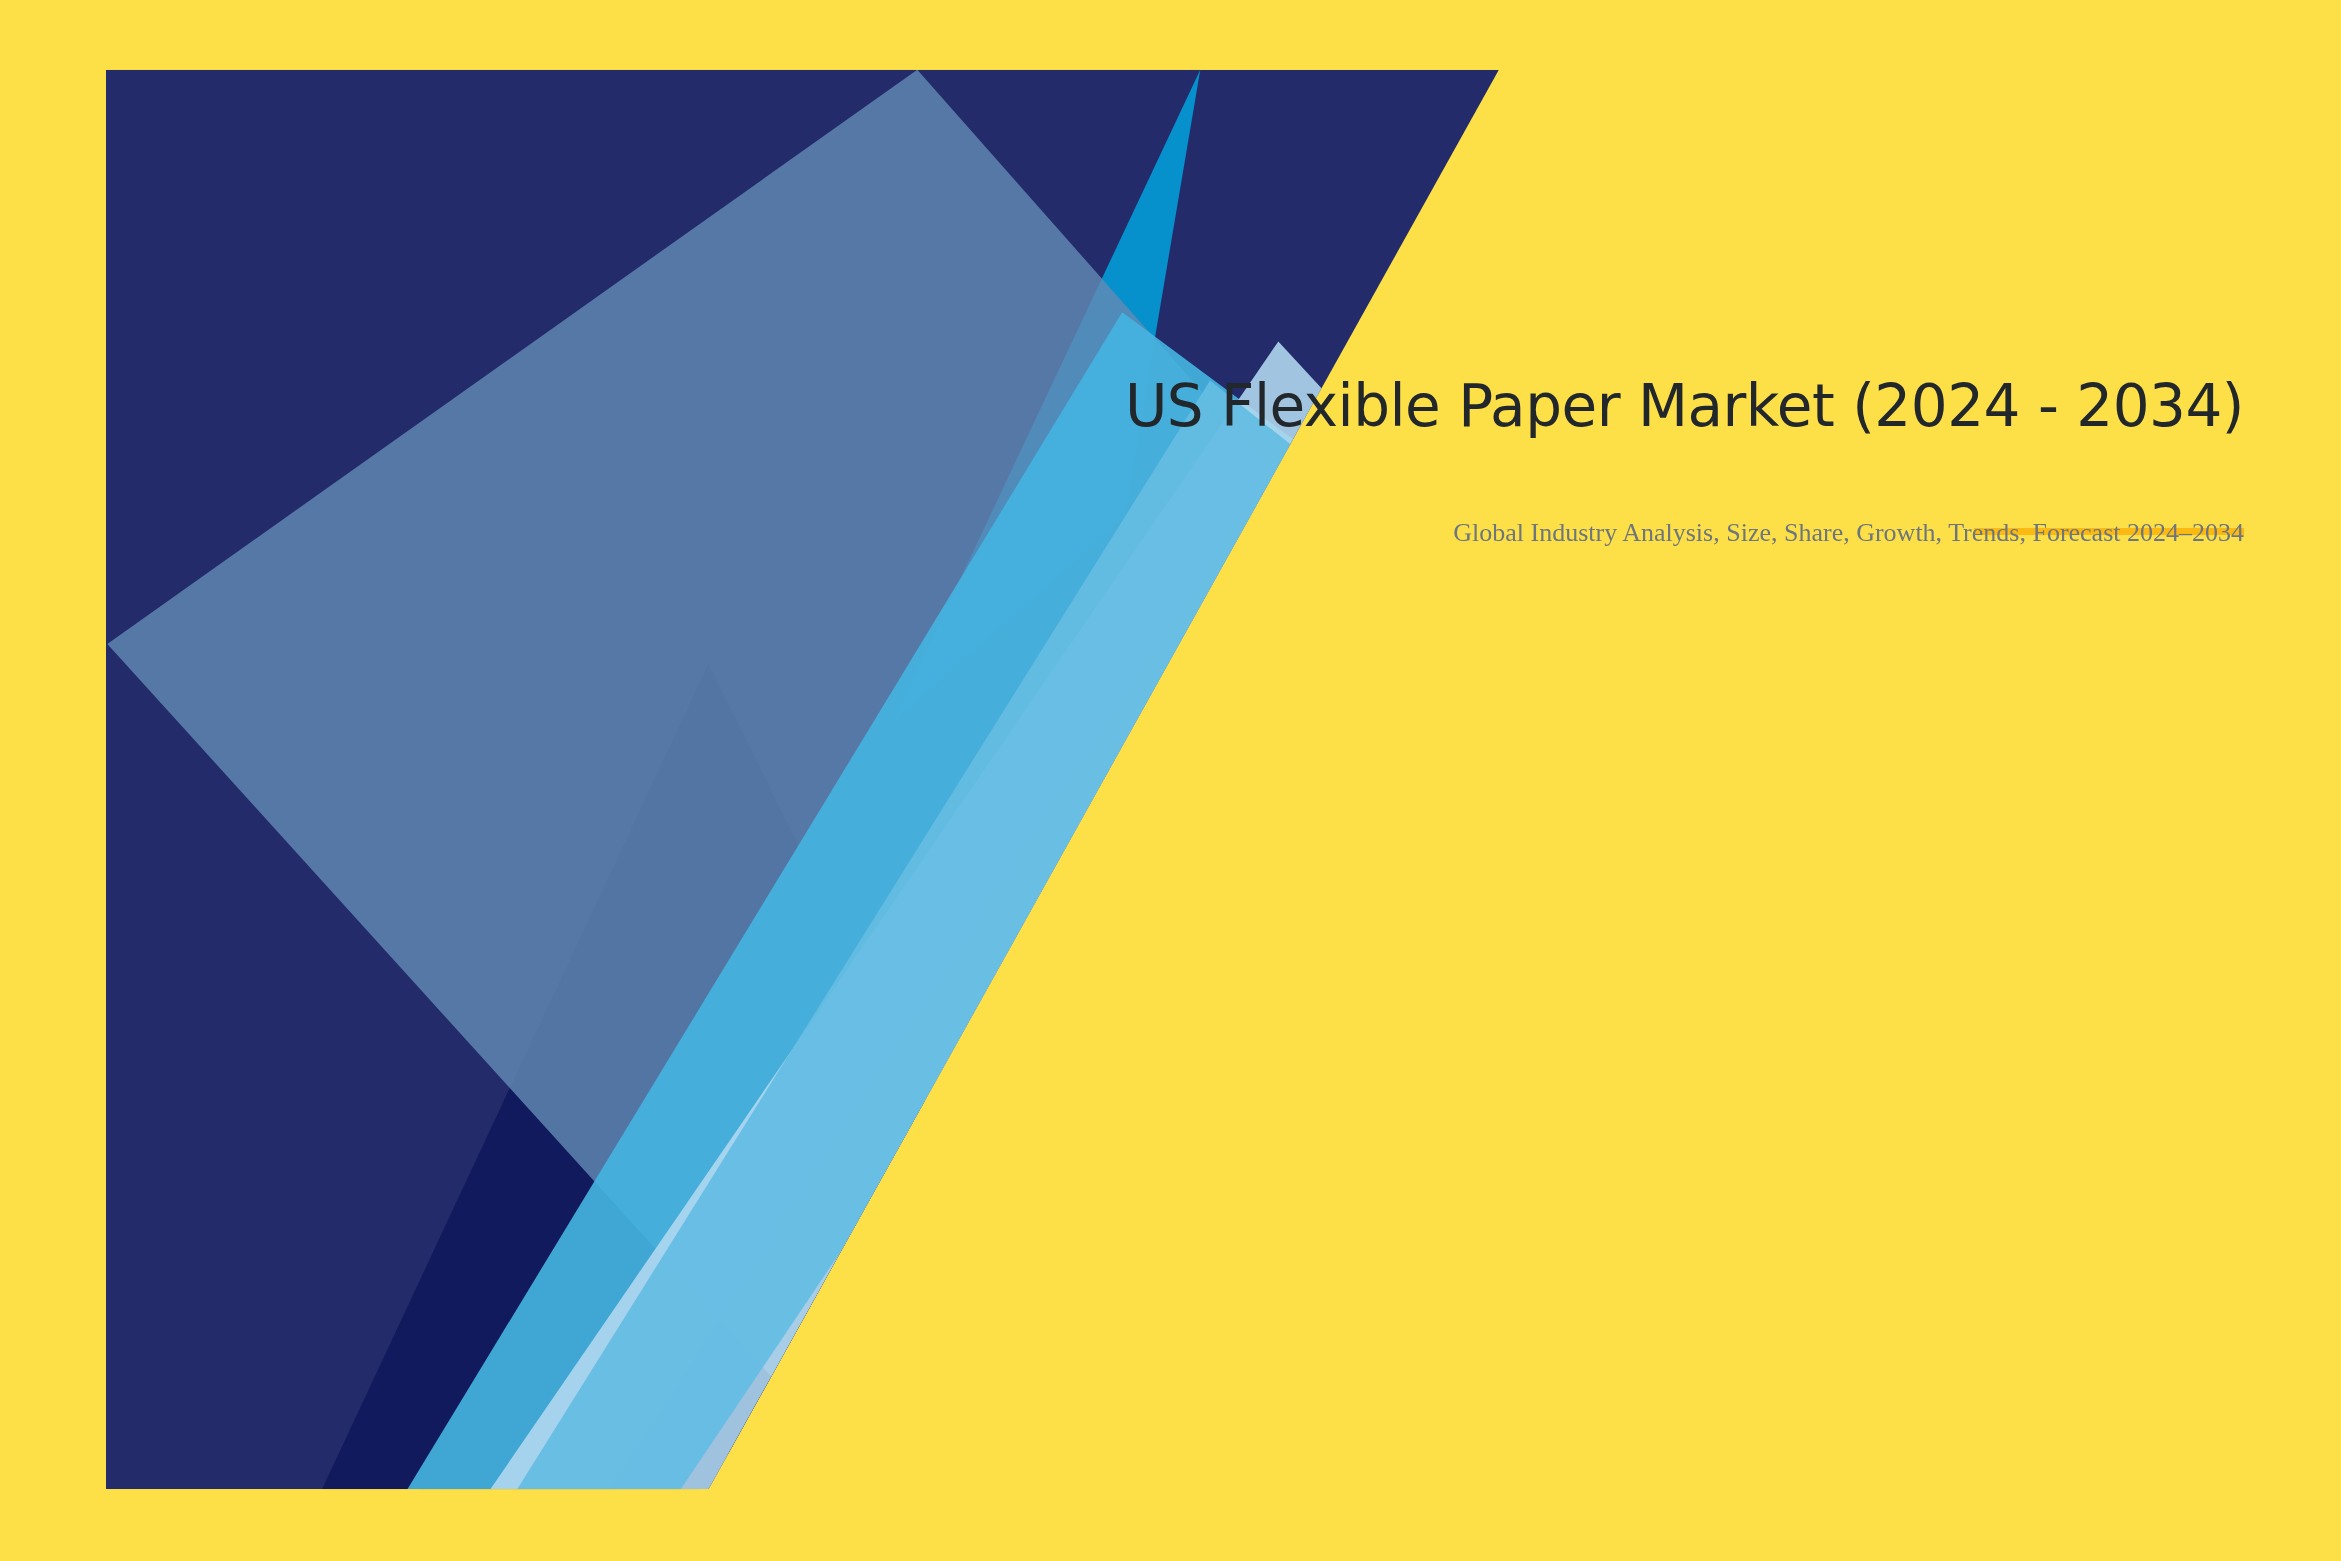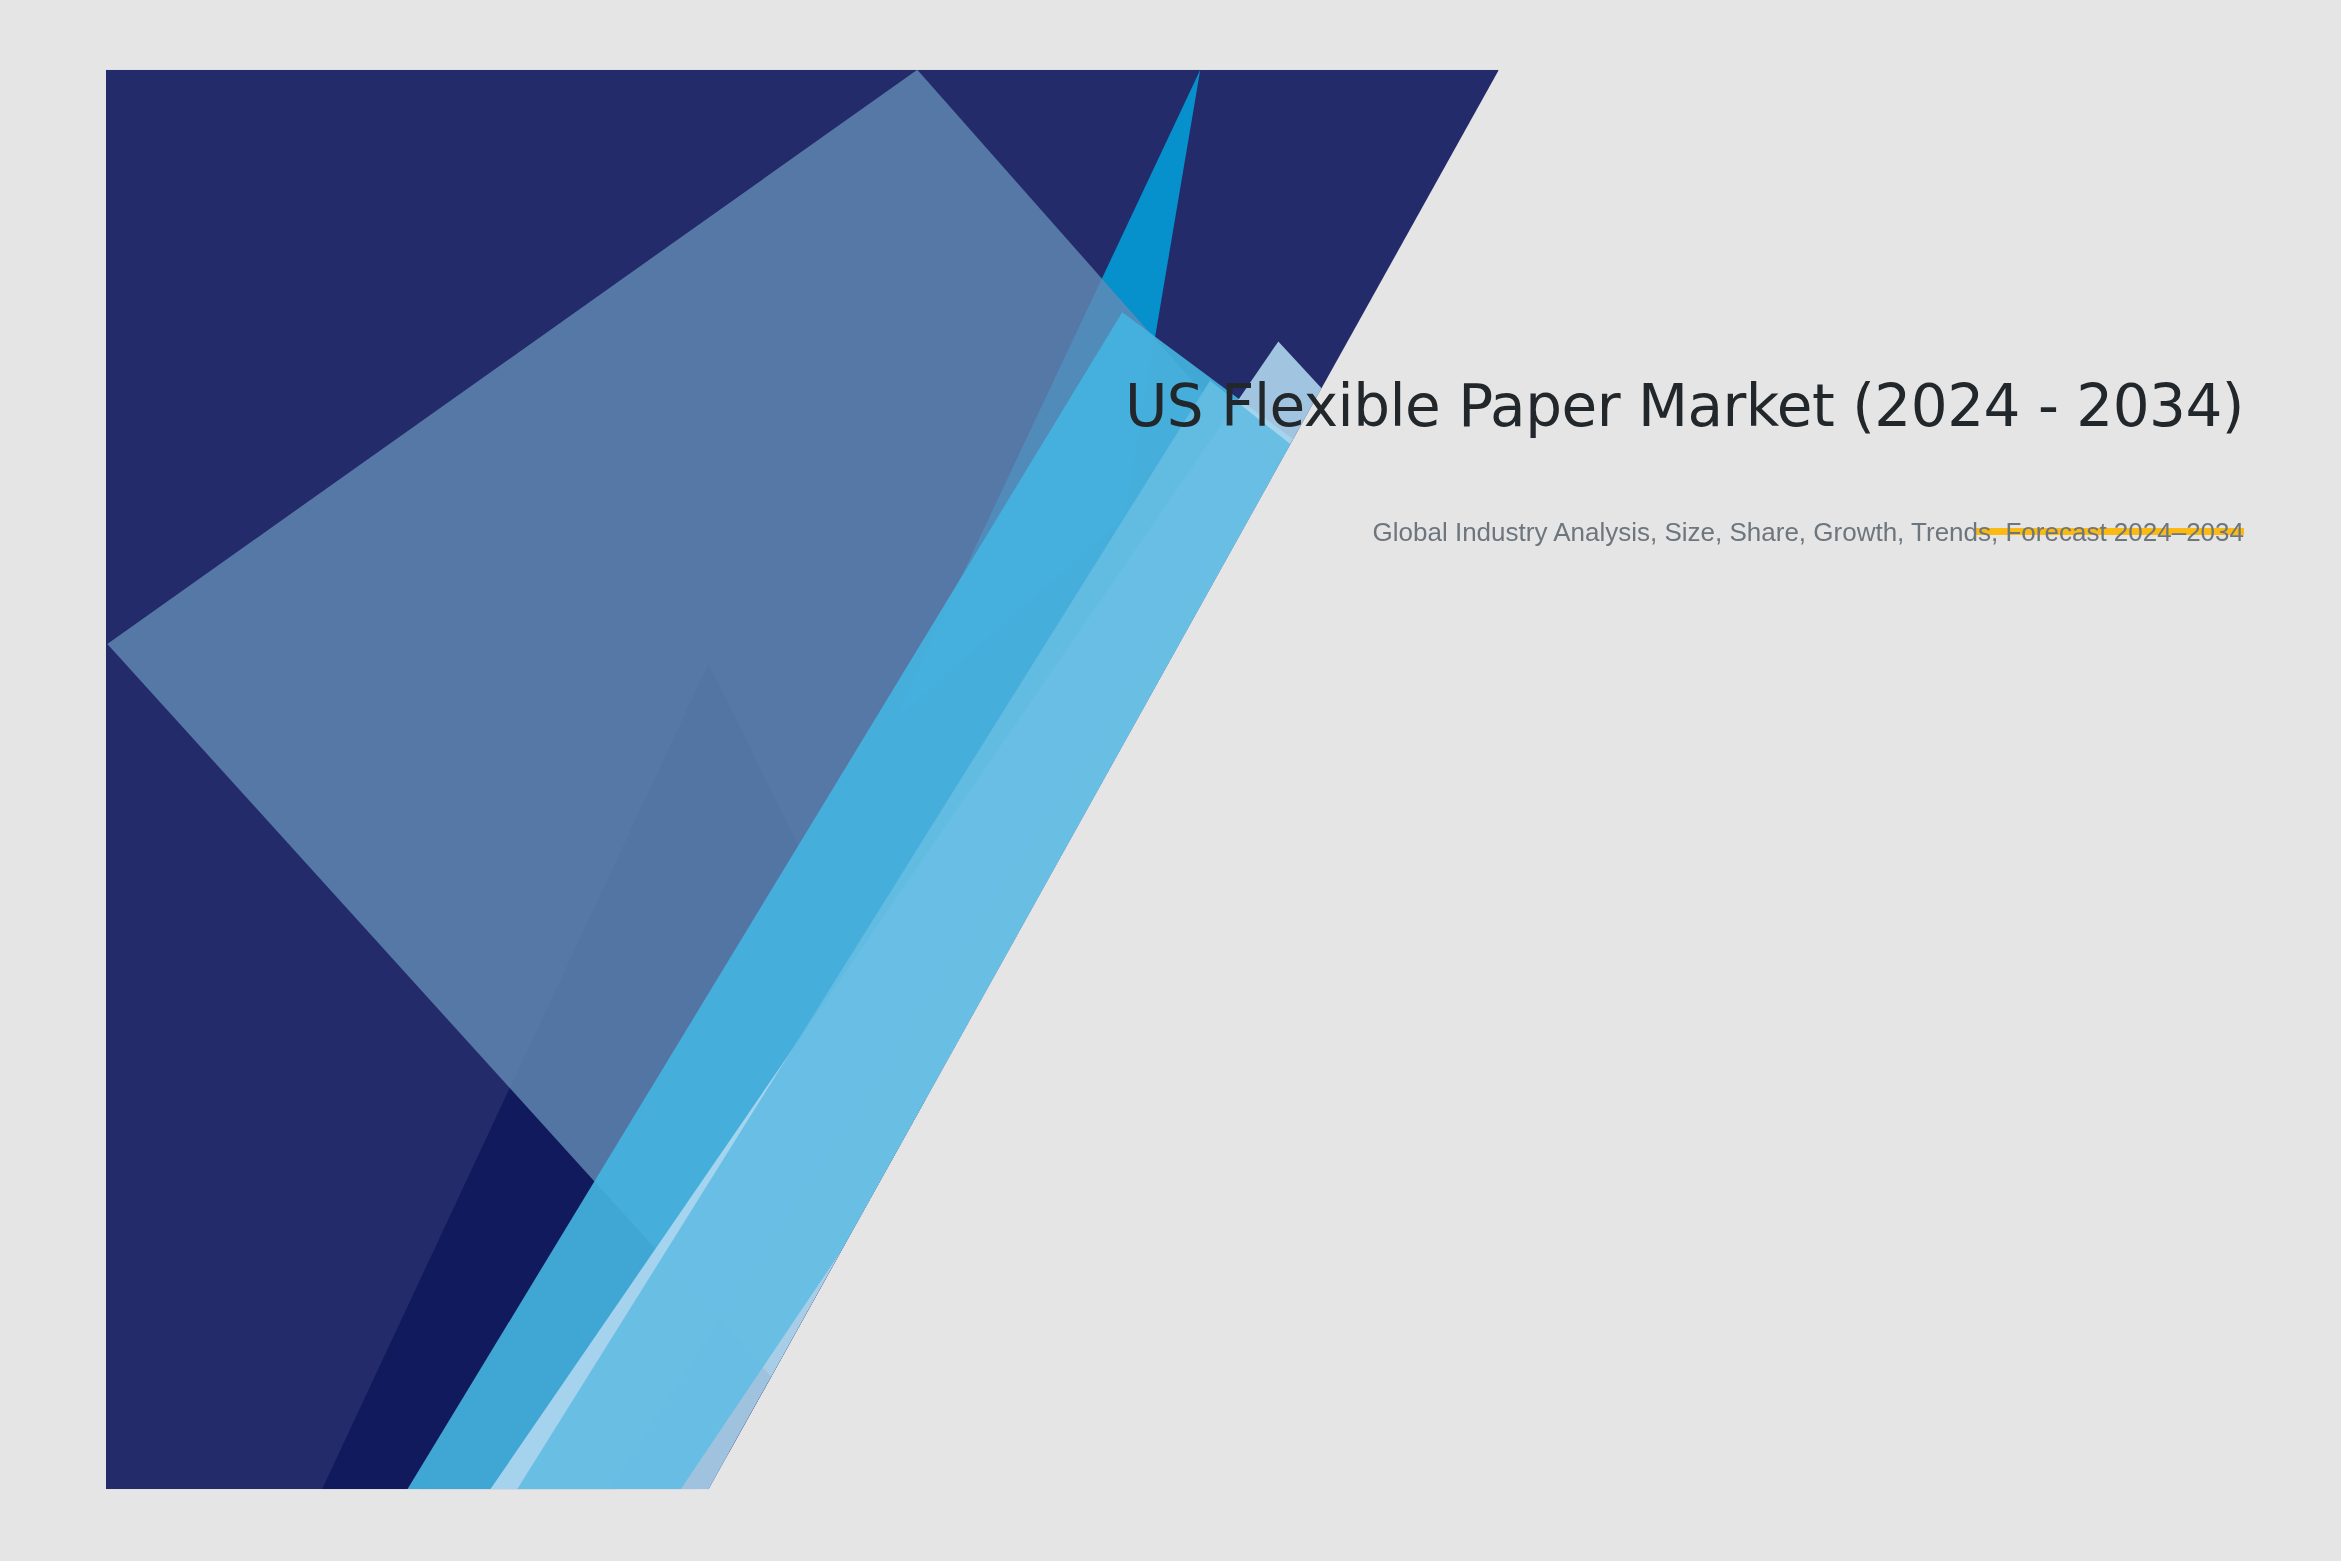--- a/index.html
+++ b/index.html
@@ -53,33 +53,33 @@
     top: 528px;
     width: 270px;
     height: 6.8px;
     background: #fbb913;
     z-index: 2;
   }
 
   #page-subtitle {
     margin: 0;
     padding-top: 74px;
-    font-family: Liberation Sans, sans-serif;
+    font-family: Liberation Serif, serif;
     font-weight: 400;
     font-size: 26px;
     line-height: 1.30;
     color: #6d757d;
     position: relative;
     z-index: 3;
   }
 </style>
 </head>
 <body>
 
-<div id="slide" style="background: #e5e5e5;">
+<div id="slide" style="background: #fde047;">
 
   <svg id="artwork" viewBox="0 0 4800 3200" preserveAspectRatio="none" xmlns="http://www.w3.org/2000/svg">
     <defs>
       <clipPath id="art-clip">
         <polygon points="217,143 3072,143 1452,3053 217,3053"></polygon>
       </clipPath>
     </defs>
     <g clip-path="url(#art-clip)" id="art-shapes">
         <polygon points="217,143 2460,143 1880,400 230,1430 217,1430" fill="#0690cc" fill-opacity="1"></polygon>
         <polygon points="217,143 3072,143 2920,1320 1430,3053 217,3053" fill="#232b6b" fill-opacity="1"></polygon>

